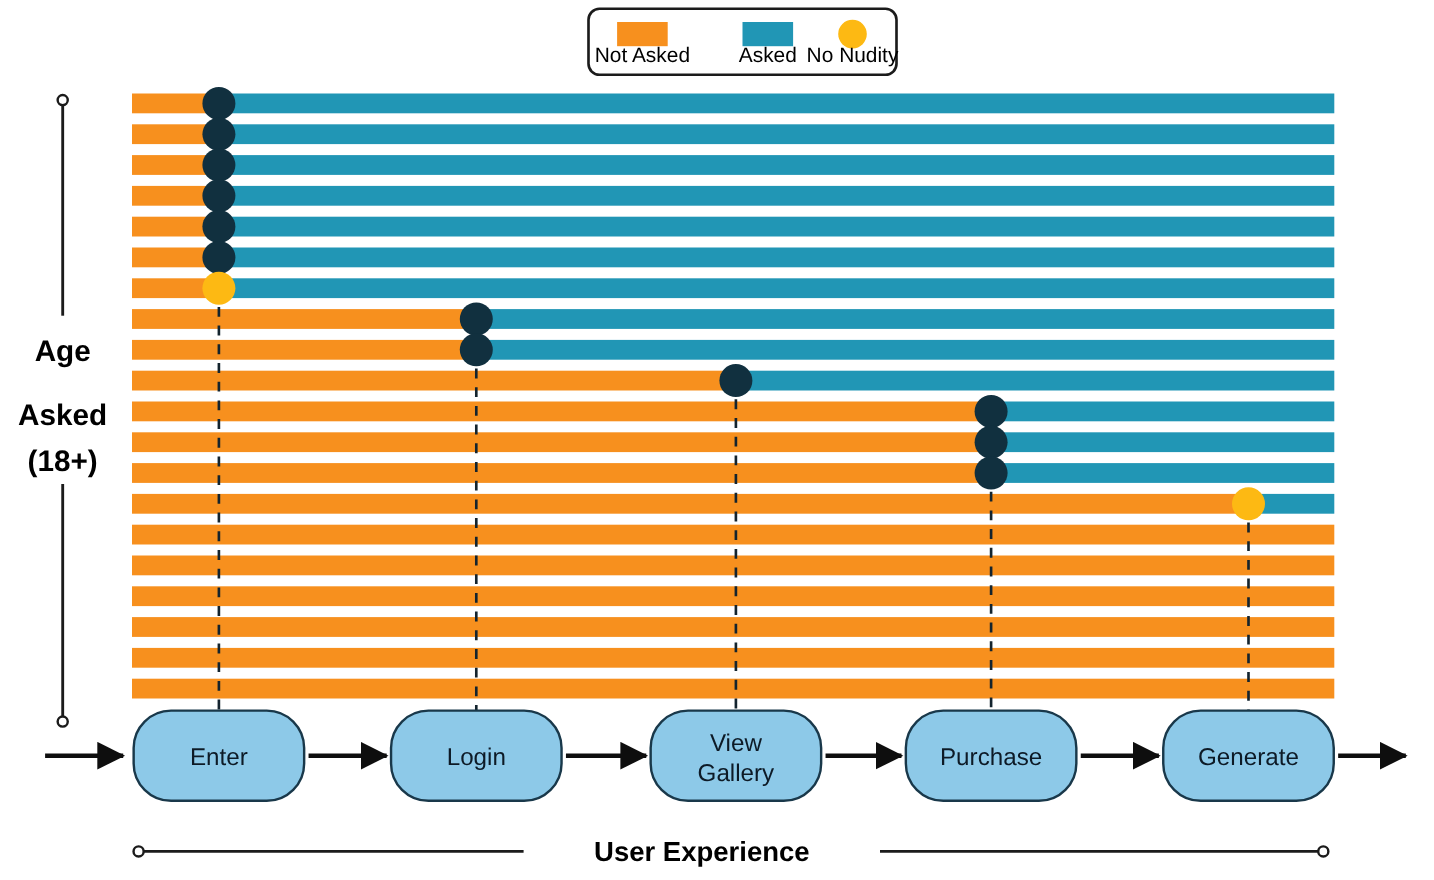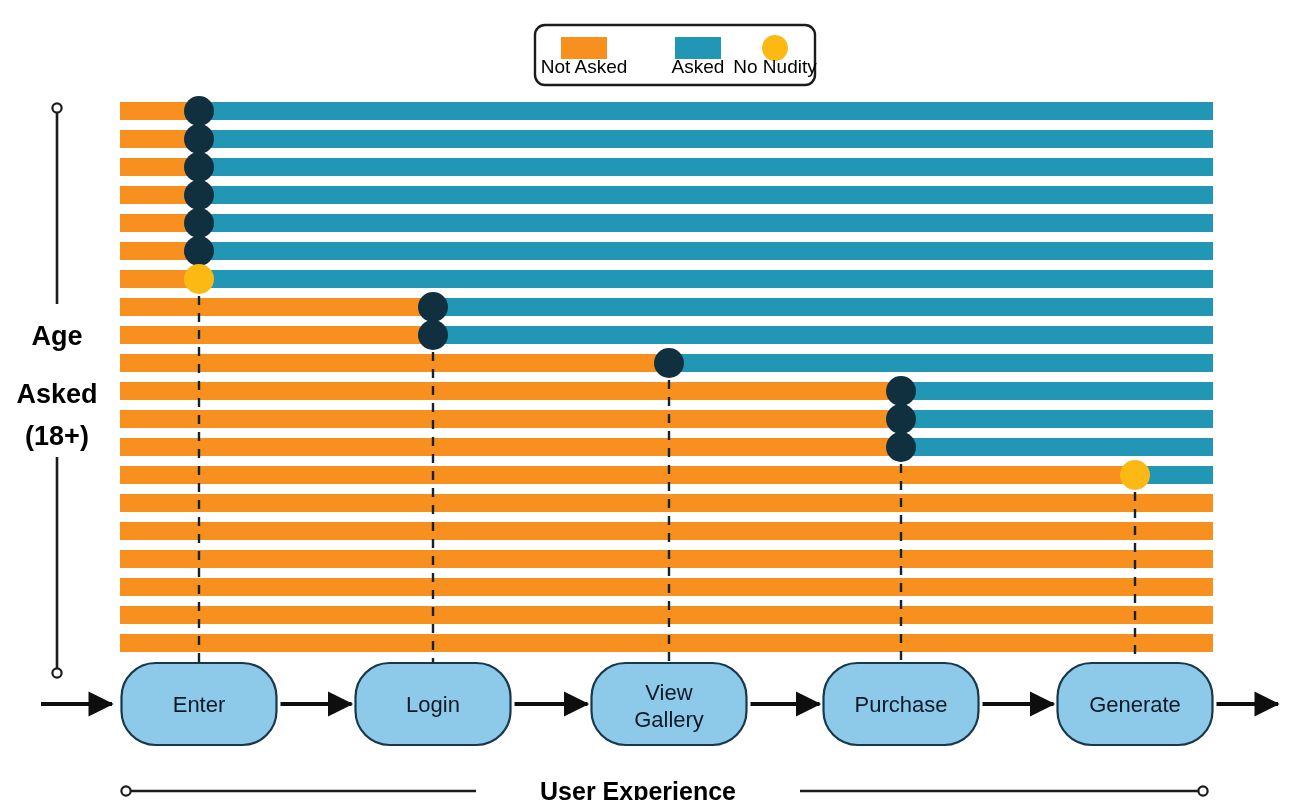--- a/index.html
+++ b/index.html
@@ -1,21 +1,21 @@
 <!DOCTYPE html>
 <html><head>
 <meta charset="utf-8">
 <style>
   html,body{margin:0;padding:0;}
   body{
     width:1304px;height:800px;background:#ffffff;
     font-family:"Liberation Sans", sans-serif;
     overflow:hidden;position:relative;
   }
-  #stage{position:absolute;left:0;top:17px;width:1304px;height:784px;}
+  #stage{position:absolute;left:0;top:0;width:1304px;height:784px;}
   svg{display:block;}
   .lbl-axis-y{
     font-family:"Liberation Sans", sans-serif;
     font-weight:bold;font-size:27px;fill:#000000;
   }
   .lbl-axis-x{
     font-family:"Liberation Sans", sans-serif;
     font-weight:bold;font-size:25px;fill:#000000;
   }
   .node-text{

